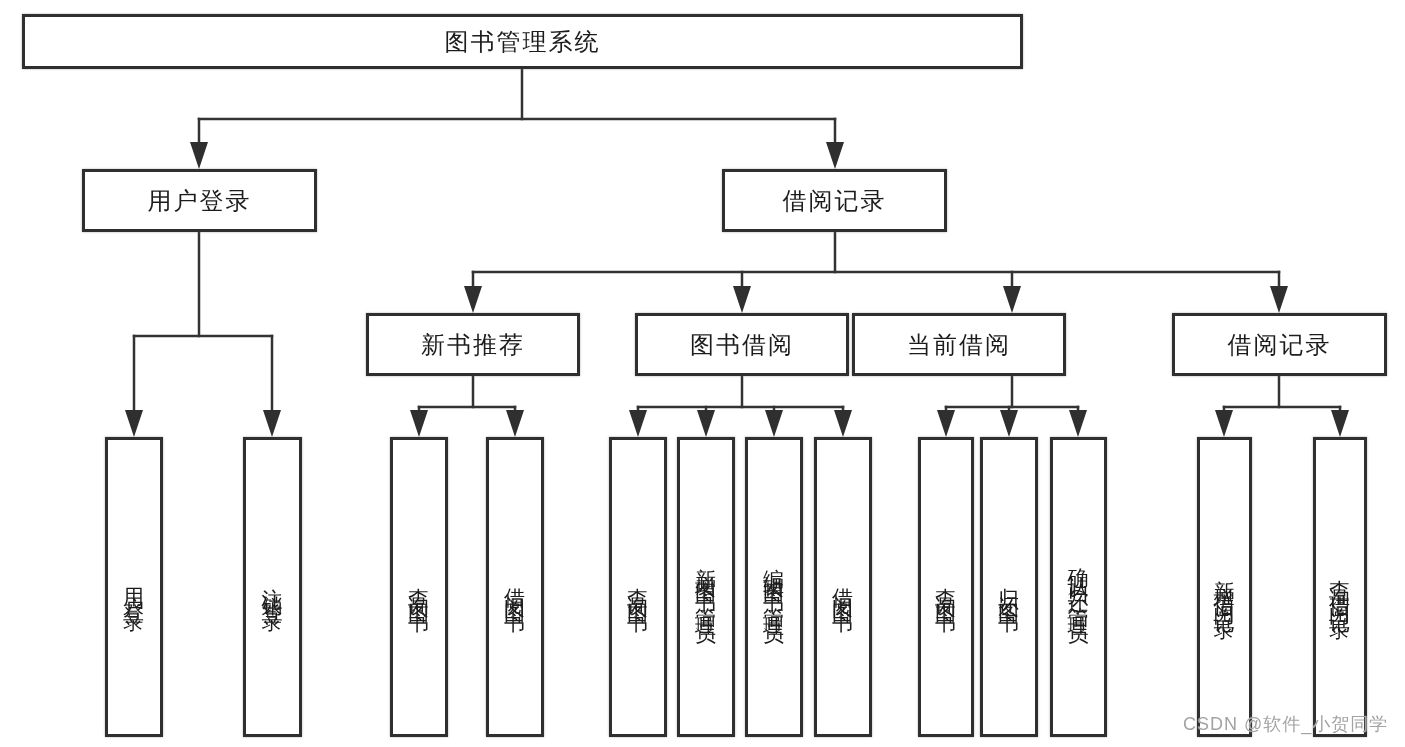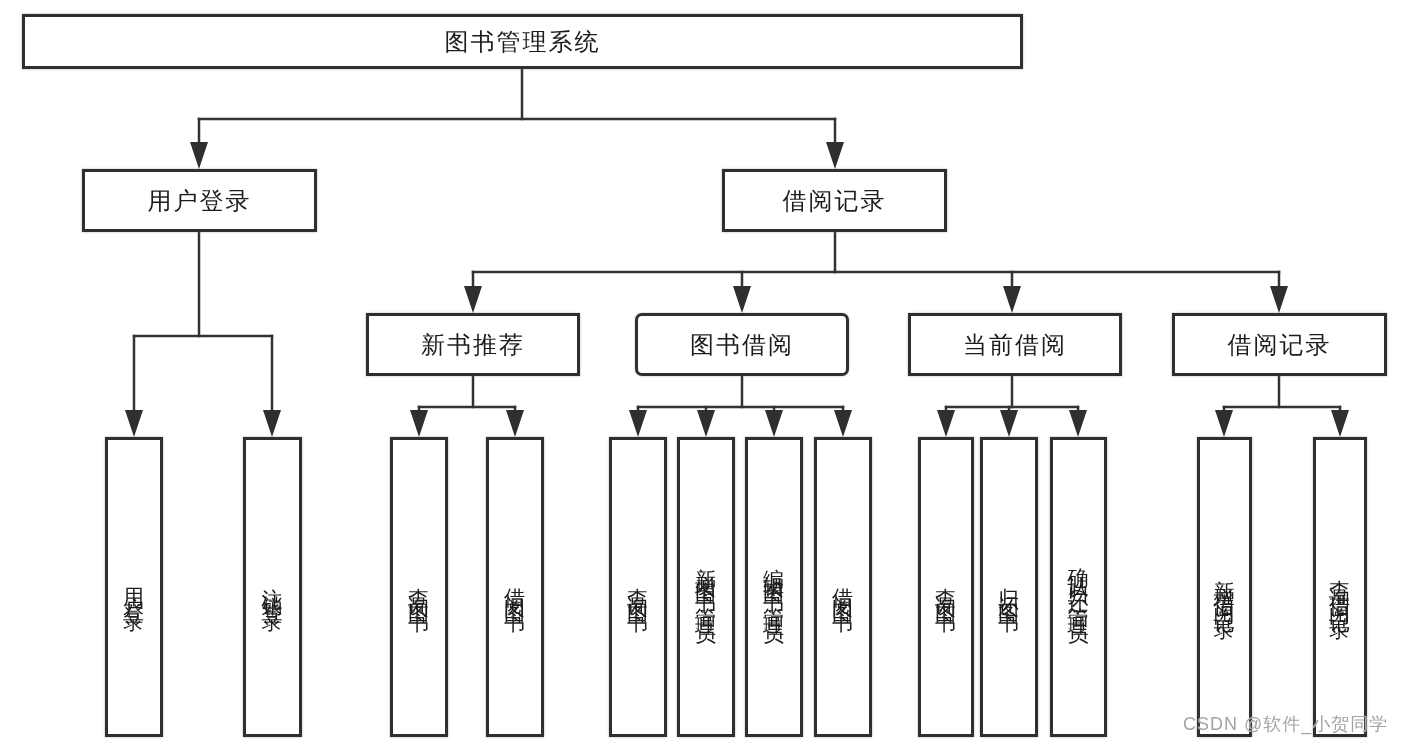--- a/index.html
+++ b/index.html
@@ -135,24 +135,24 @@
   <div class="node" style="left:82px; top:169px; width:235px; height:63px;">
     <span class="hlabel">用户登录</span>
   </div>
   <div class="node" style="left:722px; top:169px; width:225px; height:63px;">
     <span class="hlabel">借阅记录</span>
   </div>
 
   <div class="node" style="left:366px; top:313px; width:214px; height:63px;align-items:center;">
     <span class="hlabel">新书推荐</span>
   </div>
-  <div class="node" style="left:635px; top:313px; width:214px; height:63px;border-radius:7px;">
+  <div class="node" style="left:635px; top:313px; width:214px; height:63px;">
     <span class="hlabel">图书借阅</span>
   </div>
-  <div class="node" style="left:908px; top:313px; width:214px; height:63px;">
+  <div class="node" style="left:852px; top:313px; width:214px; height:63px;">
     <span class="hlabel">当前借阅</span>
   </div>
   <div class="node" style="left:1172px; top:313px; width:215px; height:63px;">
     <span class="hlabel">借阅记录</span>
   </div>
 
   <div class="node leaf" style="left:105px; top:437px; width:58px; height:300px;">
     <span class="vlabel">用户登录</span>
   </div>
   <div class="node leaf" style="left:243px; top:437px; width:59px; height:300px;">

